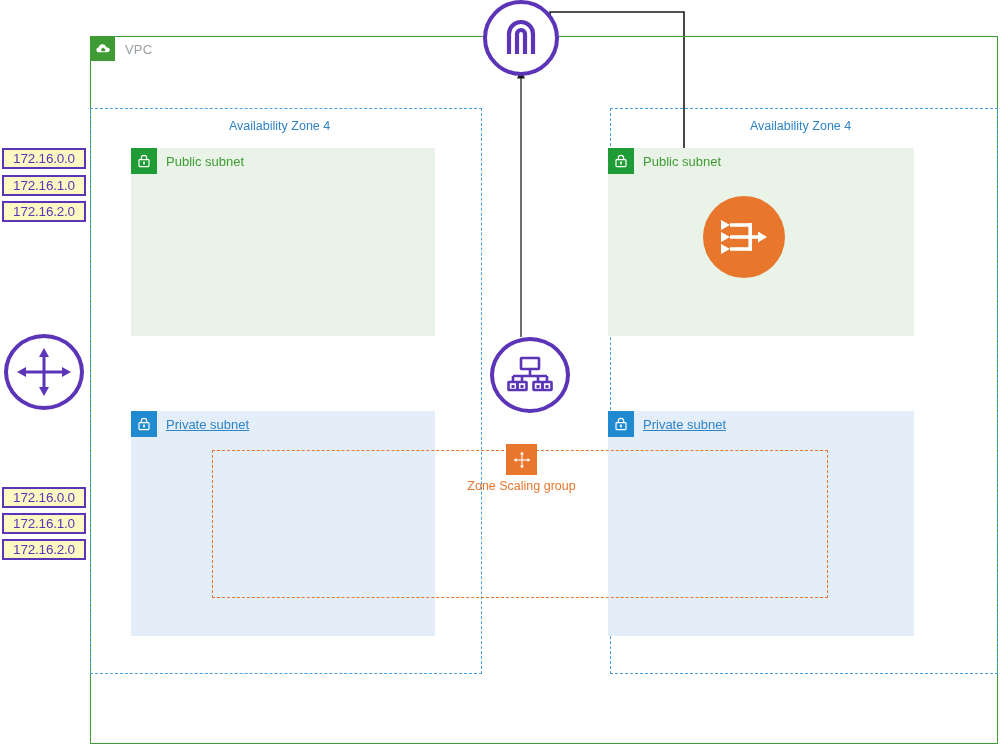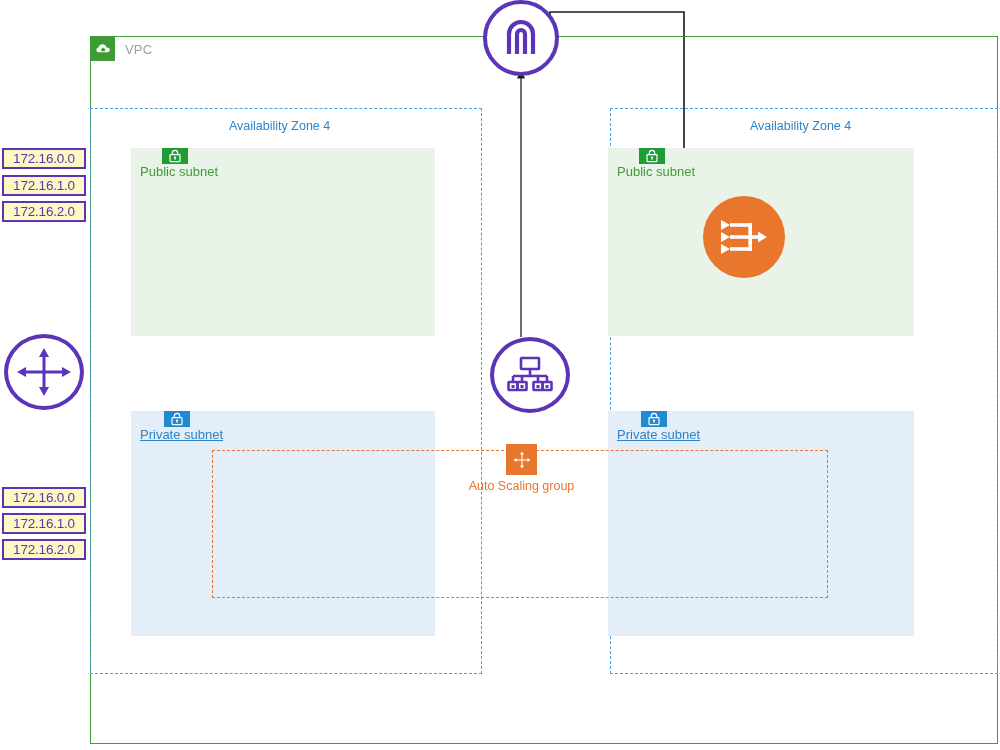--- a/index.html
+++ b/index.html
@@ -87,21 +87,20 @@
   .sn-pri-2  { left: 131px; top: 411px; width: 304px; height: 225px; }
   .sn-pri-1  { left: 608px; top: 411px; width: 306px; height: 225px; }
 
   .subnet-head {
     position: absolute;
     display: flex;
     align-items: center;
     height: 26px;
     top: 0;
     left: 0;
-    flex-direction: column;
   }
   .sn-icon {
     width: 26px;
     height: 26px;
     display: flex;
     align-items: center;
     justify-content: center;
   }
   .sn-icon.green { background: #1f9c36; }
   .sn-icon.blue  { background: #1f8ad0; }
@@ -297,21 +296,21 @@
         <line x1="4.5" y1="12" x2="19.5" y2="12"></line>
       </g>
       <g fill="#ffffff">
         <path d="M12,2.8 L14.1,6 L9.9,6 z"></path>
         <path d="M12,21.2 L9.9,18 L14.1,18 z"></path>
         <path d="M2.8,12 L6,9.9 L6,14.1 z"></path>
         <path d="M21.2,12 L18,14.1 L18,9.9 z"></path>
       </g>
     </svg>
   </div>
-  <div class="asg-label">Auto Scaling group</div>
+  <div class="asg-label">Zone Scaling group</div>
 
   <div class="circle-icon igw">
     <svg width="48" height="48" viewBox="0 0 48 48">
       <path d="M12,40 L12,20 A12,12 0 0,1 36,20 L36,40" fill="none" stroke="#5b34b8" stroke-width="4.2"></path>
       <path d="M20,40 L20,20 A4,4 0 0,1 28,20 L28,40" fill="none" stroke="#5b34b8" stroke-width="4.2"></path>
     </svg>
   </div>
 
   <div class="circle-icon elb">
     <svg width="48" height="46" viewBox="0 0 48 46">

